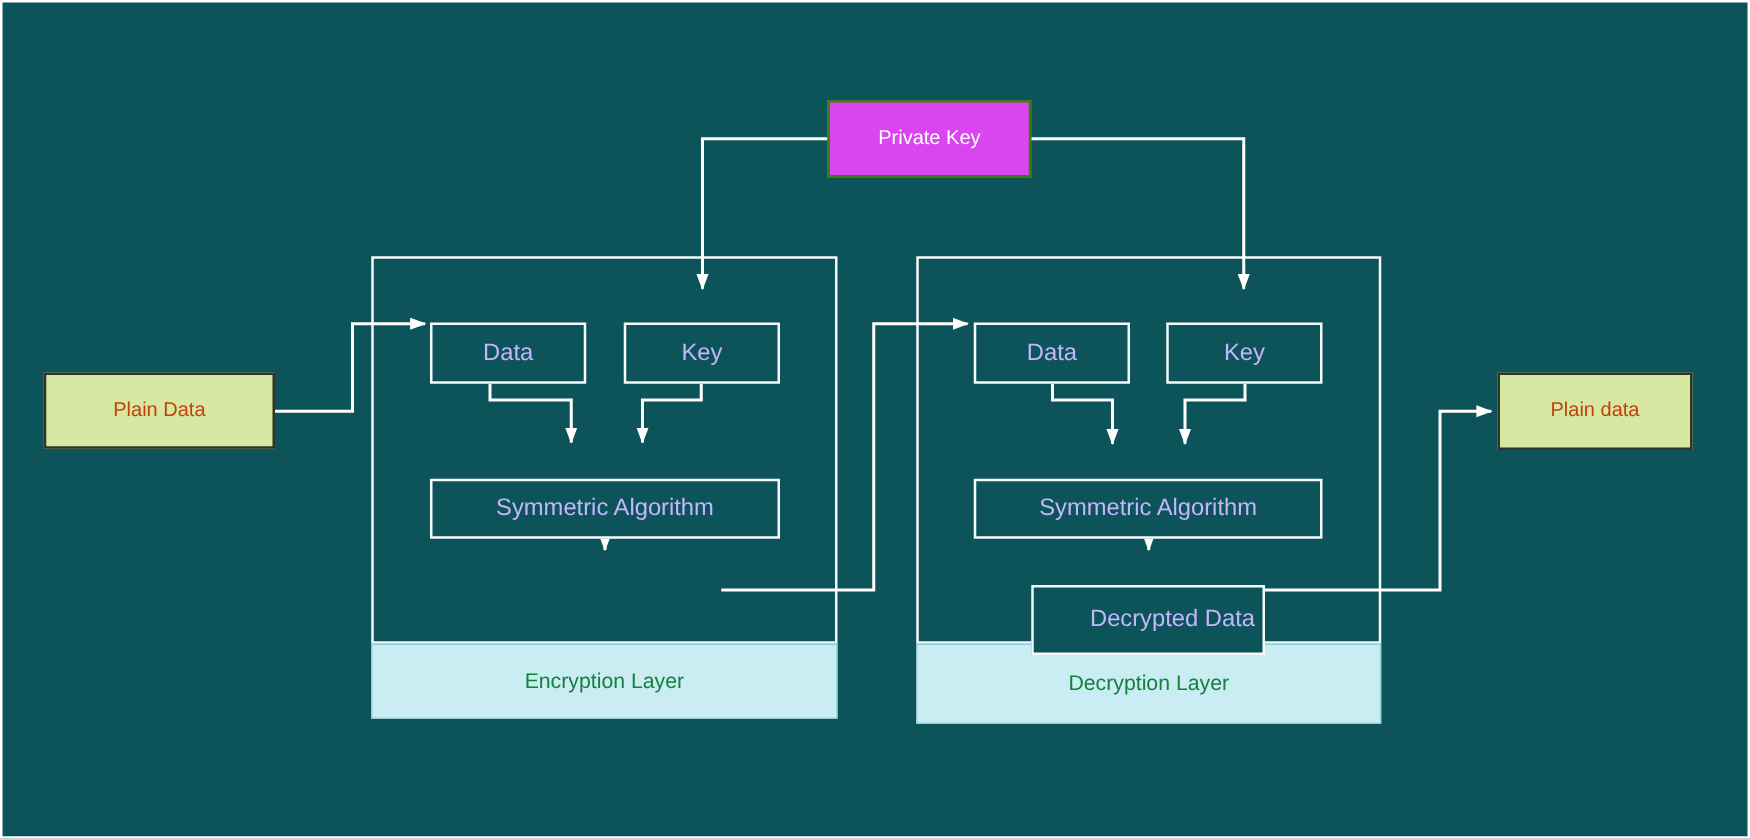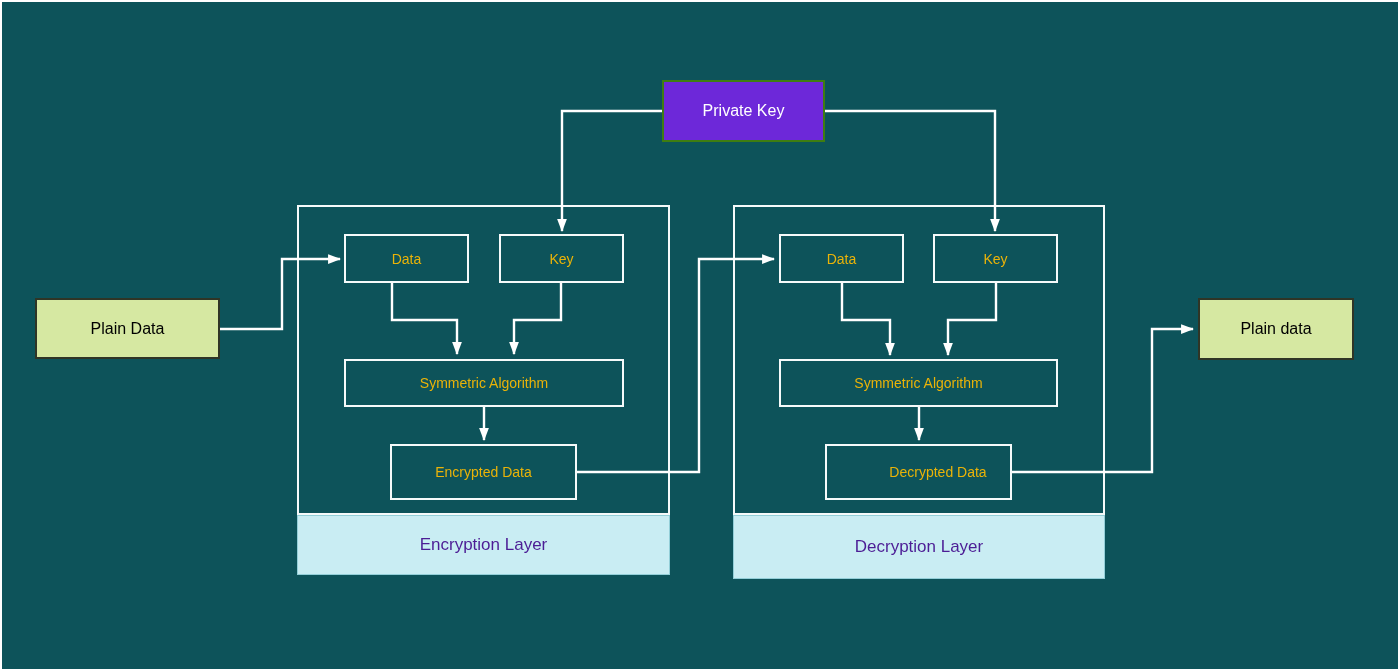--- a/index.html
+++ b/index.html
@@ -14,48 +14,49 @@
   }
   .node{
     position:absolute;
     display:flex;align-items:center;justify-content:center;
     box-sizing:border-box;
     text-align:center;
     z-index:3;
   }
   .teal-box{
     border:2px solid #f5fafa;
-    color:#eab308;
+    color:#c4b5fd;
     background:#0d535a;
-    font-size:14px;
+    font-size:19px;
+    margin-top:24px;
   }
   .container-box{
     position:absolute;
     border:2px solid #f5fafa;
     box-sizing:border-box;
     background:transparent;
     z-index:1;
   }
   .layer-bar{
     background:#c9edf3;
     border:1px solid #93cfd8;
-    color:#4c1d95;
+    color:#15803d;
     font-size:17px;
     z-index:3;
   }
   .green-box{
-    background:#6d28d9;
+    background:#d946ef;
     border:2px solid #3e7d11;
     color:#ffffff;
     font-size:16px;
   }
   .lime-box{
     background:#d6e8a2;
     border:2px solid #2f3526;
-    color:#000000;
+    color:#c2410c;
     font-size:16px;
   }
   #wires{
     position:absolute;left:0;top:0;width:1400px;height:671px;
     z-index:2;
   }
   #wires polyline{
     fill:none;
     stroke:#ffffff;
     stroke-width:2.4;
@@ -107,20 +108,19 @@
   <div id="enc-layer" class="node layer-bar">Encryption Layer</div>
   <div id="dec-layer" class="node layer-bar">Decryption Layer</div>
 
   <div id="private-key" class="node green-box">Private Key</div>
   <div id="plain-left" class="node lime-box">Plain Data</div>
   <div id="plain-right" class="node lime-box">Plain data</div>
 
   <div id="enc-data" class="node teal-box">Data</div>
   <div id="enc-key" class="node teal-box">Key</div>
   <div id="enc-alg" class="node teal-box">Symmetric Algorithm</div>
-  <div id="enc-out" class="node teal-box">Encrypted Data</div>
 
   <div id="dec-data" class="node teal-box">Data</div>
   <div id="dec-key" class="node teal-box">Key</div>
   <div id="dec-alg" class="node teal-box">Symmetric Algorithm</div>
   <div id="dec-out" class="node teal-box">Decrypted Data</div>
 
 </div>
 
 </body></html>

